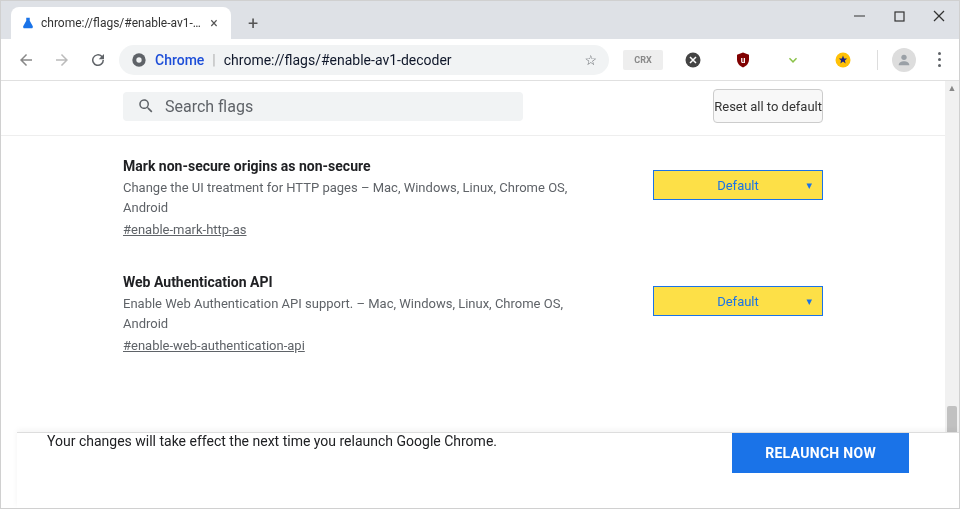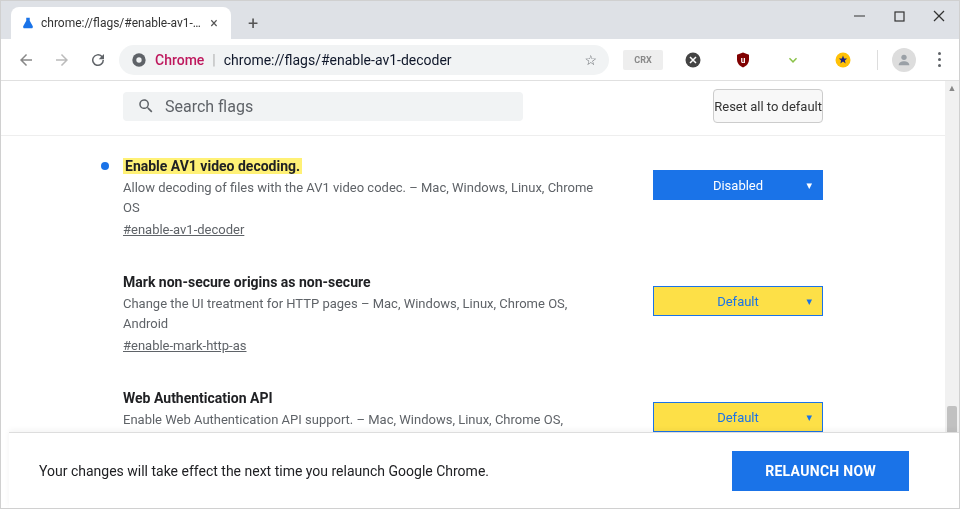--- a/index.html
+++ b/index.html
@@ -13,21 +13,21 @@
 .tab-close { width: 14px; height: 14px; display: flex; align-items: center; justify-content: center; font-size: 14px; color: #555; cursor: pointer; }
 .new-tab { width: 28px; height: 28px; border-radius: 50%; display: flex; align-items: center; justify-content: center; font-size: 18px; color: #555; margin-left: 8px; margin-bottom: 2px; cursor: pointer; }
 .win-controls { position: absolute; right: 0; top: 0; display: flex; height: 30px; }
 .win-btn { width: 40px; display: flex; align-items: center; justify-content: center; cursor: pointer; font-size: 14px; color: #333; }
 
 
 .toolbar { height: 42px; background: #fff; border-bottom: 1px solid #e0e0e0; display: flex; align-items: center; padding: 0 10px; gap: 6px; }
 .nav-btn { width: 30px; height: 30px; display: flex; align-items: center; justify-content: center; color: #666; cursor: pointer; border-radius: 50%; }
 .nav-btn.disabled { color: #bbb; cursor: default; }
 .omnibox { flex: 1; height: 30px; background: #f1f3f4; border-radius: 15px; display: flex; align-items: center; padding: 0 12px; gap: 8px; font-size: 14px; color: #202124; }
-.omnibox-prefix { color: #be185d; font-weight: 500; }
+.omnibox-prefix { color: #1d4ed8; font-weight: 500; }
 .omnibox-sep { color: #b0b0b0; }
 .omnibox-url { color: #0f172a; flex: 1; }
 .omnibox-star { color: #5f6368; }
 .ext-icons { display: flex; align-items: center; gap: 10px; padding: 0 8px; }
 .ext-icon { width: 40px; height: 20px; display: flex; align-items: center; justify-content: center; font-size: 14px; }
 .ext-sep { width: 1px; height: 20px; background: #ddd; margin: 0 4px; }
 .avatar { width: 24px; height: 24px; border-radius: 50%; background: #ddd; display: flex; align-items: center; justify-content: center; }
 .menu-dots { display: flex; flex-direction: column; gap: 3px; padding: 0 8px; cursor: pointer; }
 .menu-dots span { width: 3px; height: 3px; background: #5f6368; border-radius: 50%; }
 
@@ -44,21 +44,21 @@
 .flag-body { flex: 1; margin-right: 40px; }
 .flag-title { font-size: 14px; font-weight: 700; color: #202124; margin-bottom: 4px; display: inline-block; }
 .flag-title.hl { background: #fff176; padding: 0 2px; }
 .flag-desc { font-size: 13px; color: #5f6368; line-height: 1.5; margin-bottom: 2px; }
 .flag-anchor { font-size: 13px; color: #5f6368; text-decoration: underline; }
 .flag-select { width: 170px; height: 30px; border: 1px solid #1a73e8; background: #fde047; color: #1a73e8; font-size: 13px; display: flex; align-items: center; justify-content: center; position: relative; cursor: pointer; flex-shrink: 0; margin-top: 14px; }
 .flag-select.filled { background: #1a73e8; color: #fff; }
 .flag-select::after { content: "▾"; position: absolute; right: 10px; font-size: 11px; }
 
 
-.footer { position: absolute; bottom: 0; left: 8px; right: 0; height: 76px; background: #fff; border-top: 1px solid #ddd; display: flex; align-items: center; padding: 0 30px; box-shadow: 0 -2px 6px rgba(0,0,0,0.05); }
+.footer { position: absolute; bottom: 0; left: 16px; right: 0; height: 76px; background: #fff; border-top: 1px solid #ddd; display: flex; padding: 0 30px; box-shadow: 0 -2px 6px rgba(0,0,0,0.05); }
 .footer-text { font-size: 14px; color: #202124; }
 .relaunch-btn { margin-left: auto; background: #1a73e8; color: #fff; border: none; height: 40px; padding: 0 33px; font-size: 14px; font-weight: 700; letter-spacing: 0.3px; cursor: pointer; margin-right: 20px; }
 
 
 .scrollbar { position: absolute; right: 0; top: 80px; bottom: 0; width: 14px; background: #f1f1f1; }
 .scroll-thumb { position: absolute; left: 2px; right: 2px; top: 325px; height: 34px; background: #c1c1c1; border-radius: 2px; }
 .scroll-arrow { position: absolute; left: 0; right: 0; height: 14px; display: flex; align-items: center; justify-content: center; font-size: 9px; color: #888; }
 .scroll-arrow.up { top: 0; }
 .scroll-arrow.down { bottom: 0; }
 </style>
@@ -168,29 +168,20 @@
       <svg width="18" height="18" viewBox="0 0 24 24">
           <path fill="#5f6368" d="M15.5 14h-.8l-.3-.3a6.5 6.5 0 1 0-.7.7l.3.3v.8l5 5 1.5-1.5-5-5zM9.5 14A4.5 4.5 0 1 1 14 9.5 4.5 4.5 0 0 1 9.5 14z"></path>
         </svg>
       <span>Search flags</span>
     </div>
     <button class="reset-btn">Reset all to default</button>
   </div>
 
   <div class="flags-list" id="flags-list">
       <div class="flag">
-    <div class="flag-dot "></div>
-    <div class="flag-body">
-      <span class="flag-title hl">Enable AV1 video decoding.</span>
-      <div class="flag-desc">Allow decoding of files with the AV1 video codec. – Mac, Windows, Linux, Chrome OS</div>
-      <a class="flag-anchor">#enable-av1-decoder</a>
-    </div>
-    <div class="flag-select filled">Disabled</div>
-  </div>
-      <div class="flag">
     <div class="flag-dot hidden"></div>
     <div class="flag-body">
       <span class="flag-title ">Mark non-secure origins as non-secure</span>
       <div class="flag-desc">Change the UI treatment for HTTP pages – Mac, Windows, Linux, Chrome OS, Android</div>
       <a class="flag-anchor">#enable-mark-http-as</a>
     </div>
     <div class="flag-select ">Default</div>
   </div>
       <div class="flag">
     <div class="flag-dot hidden"></div>

